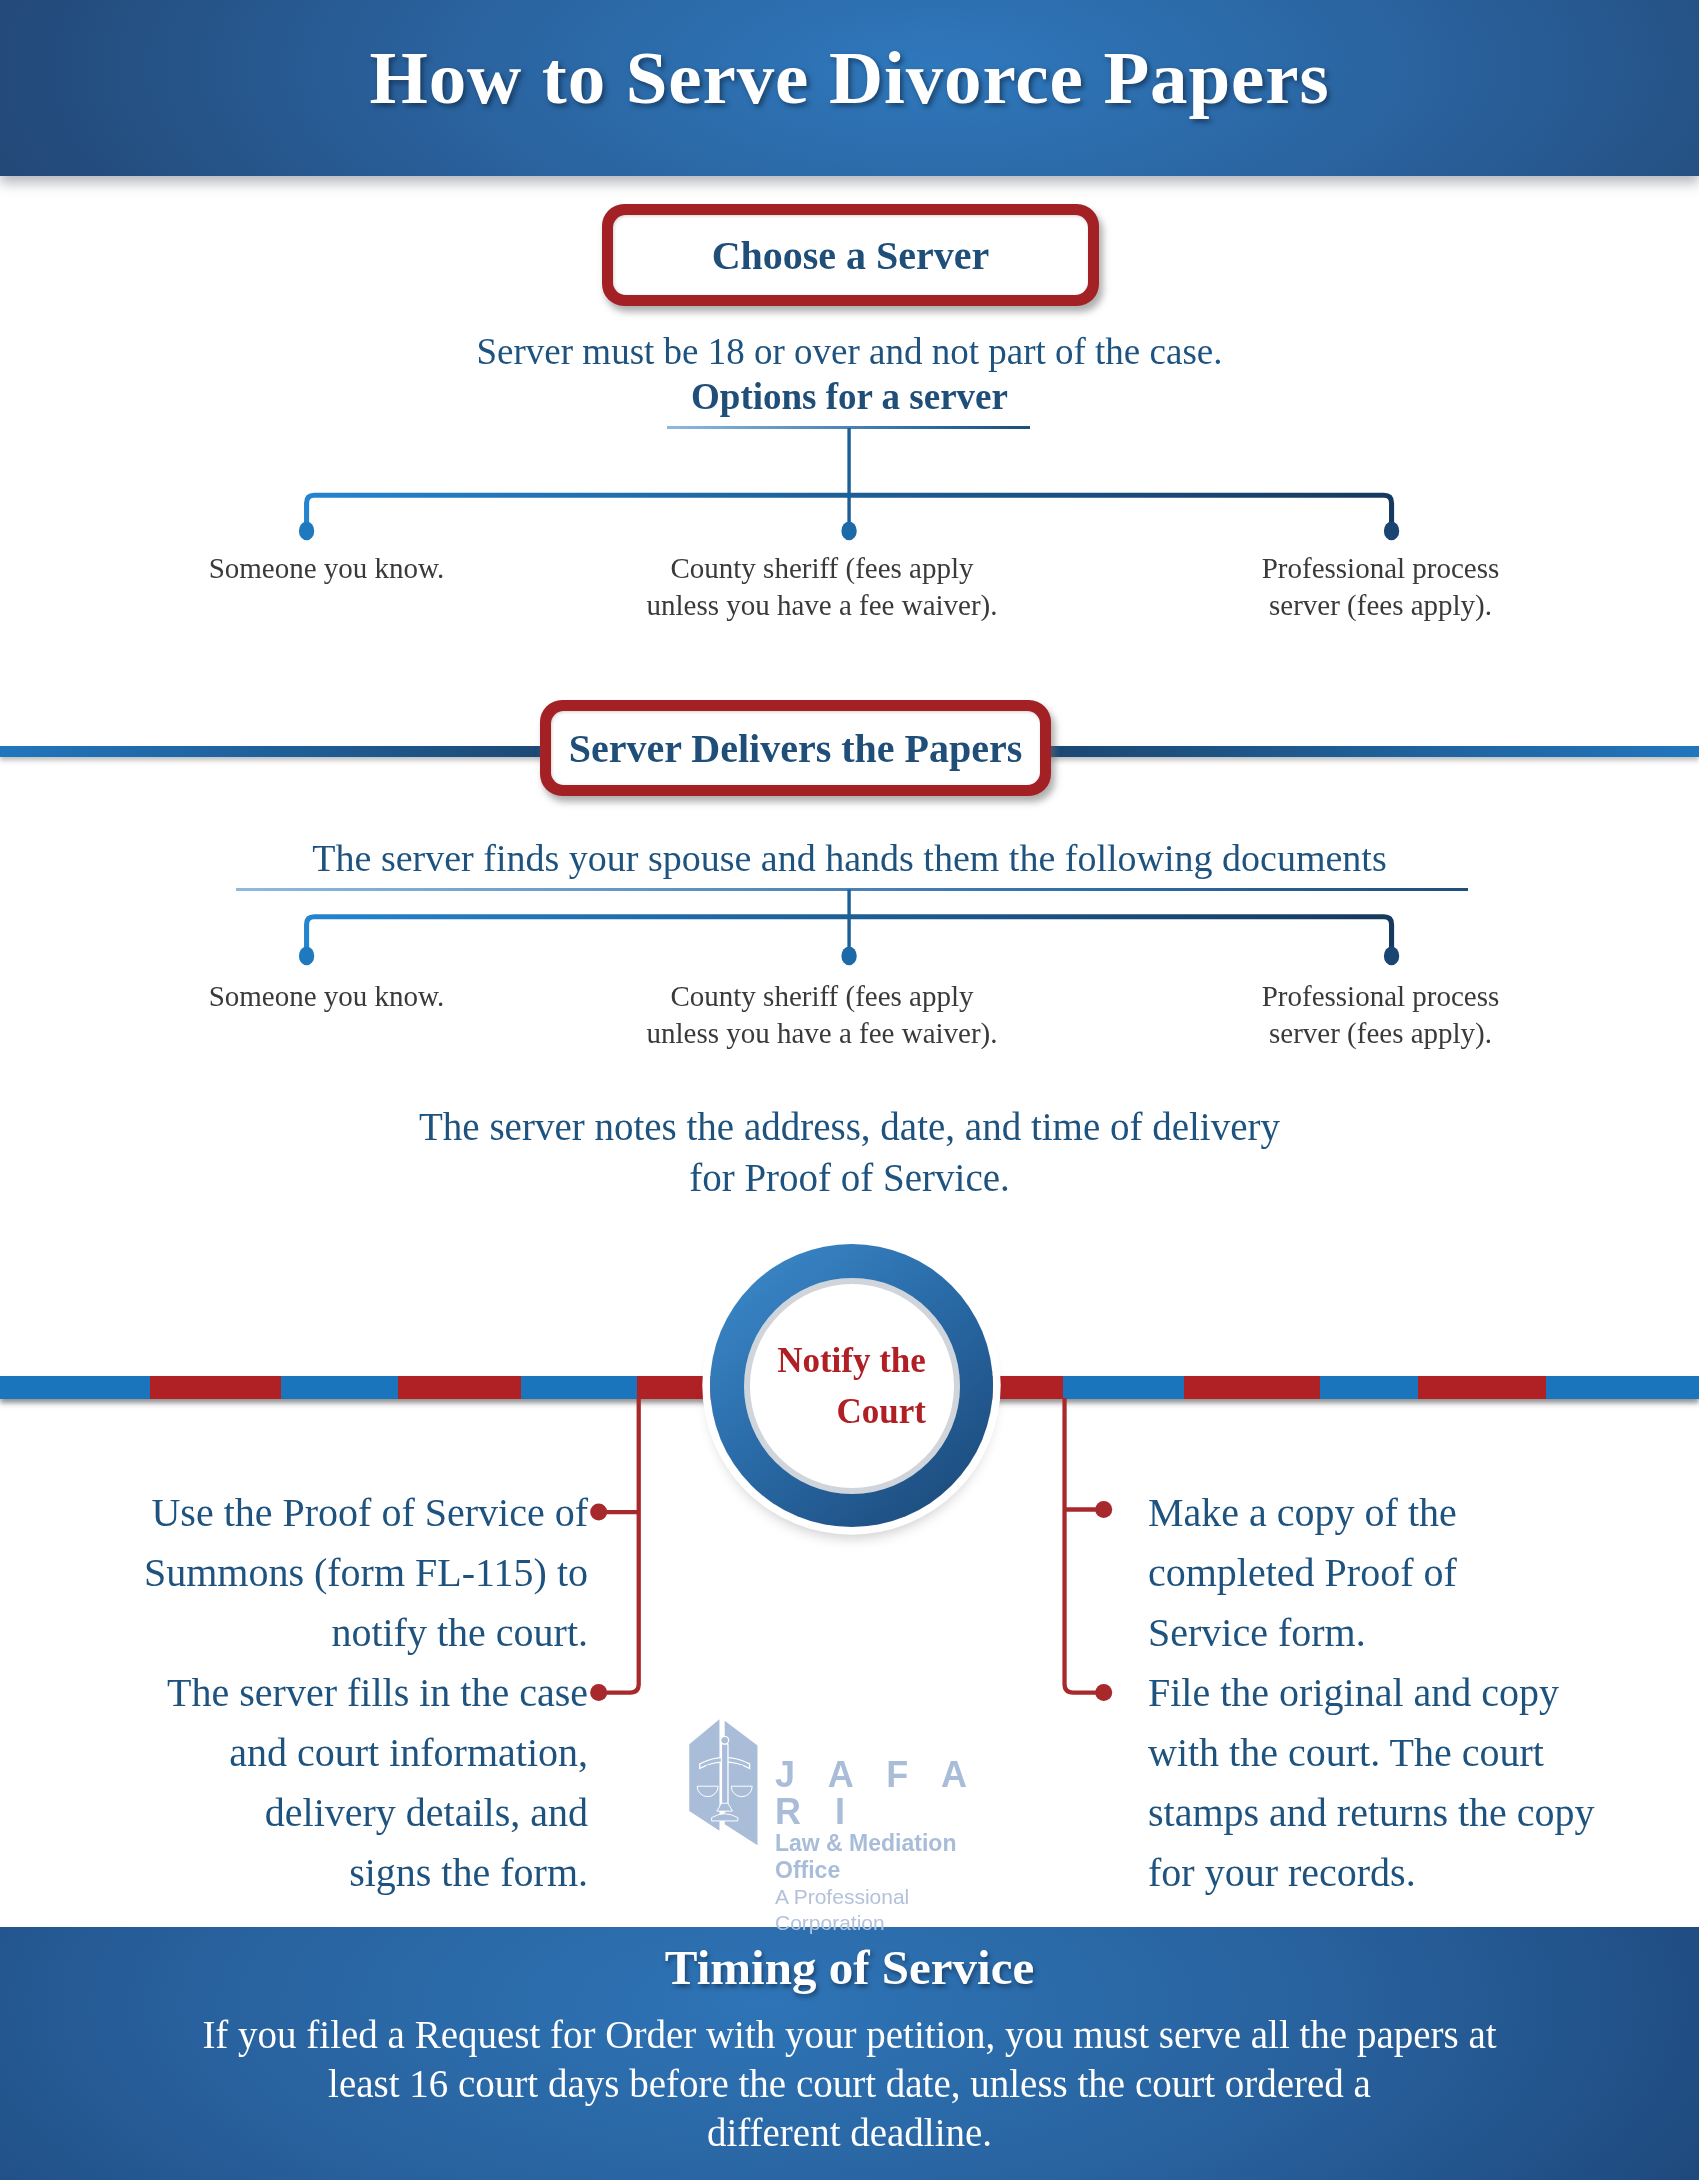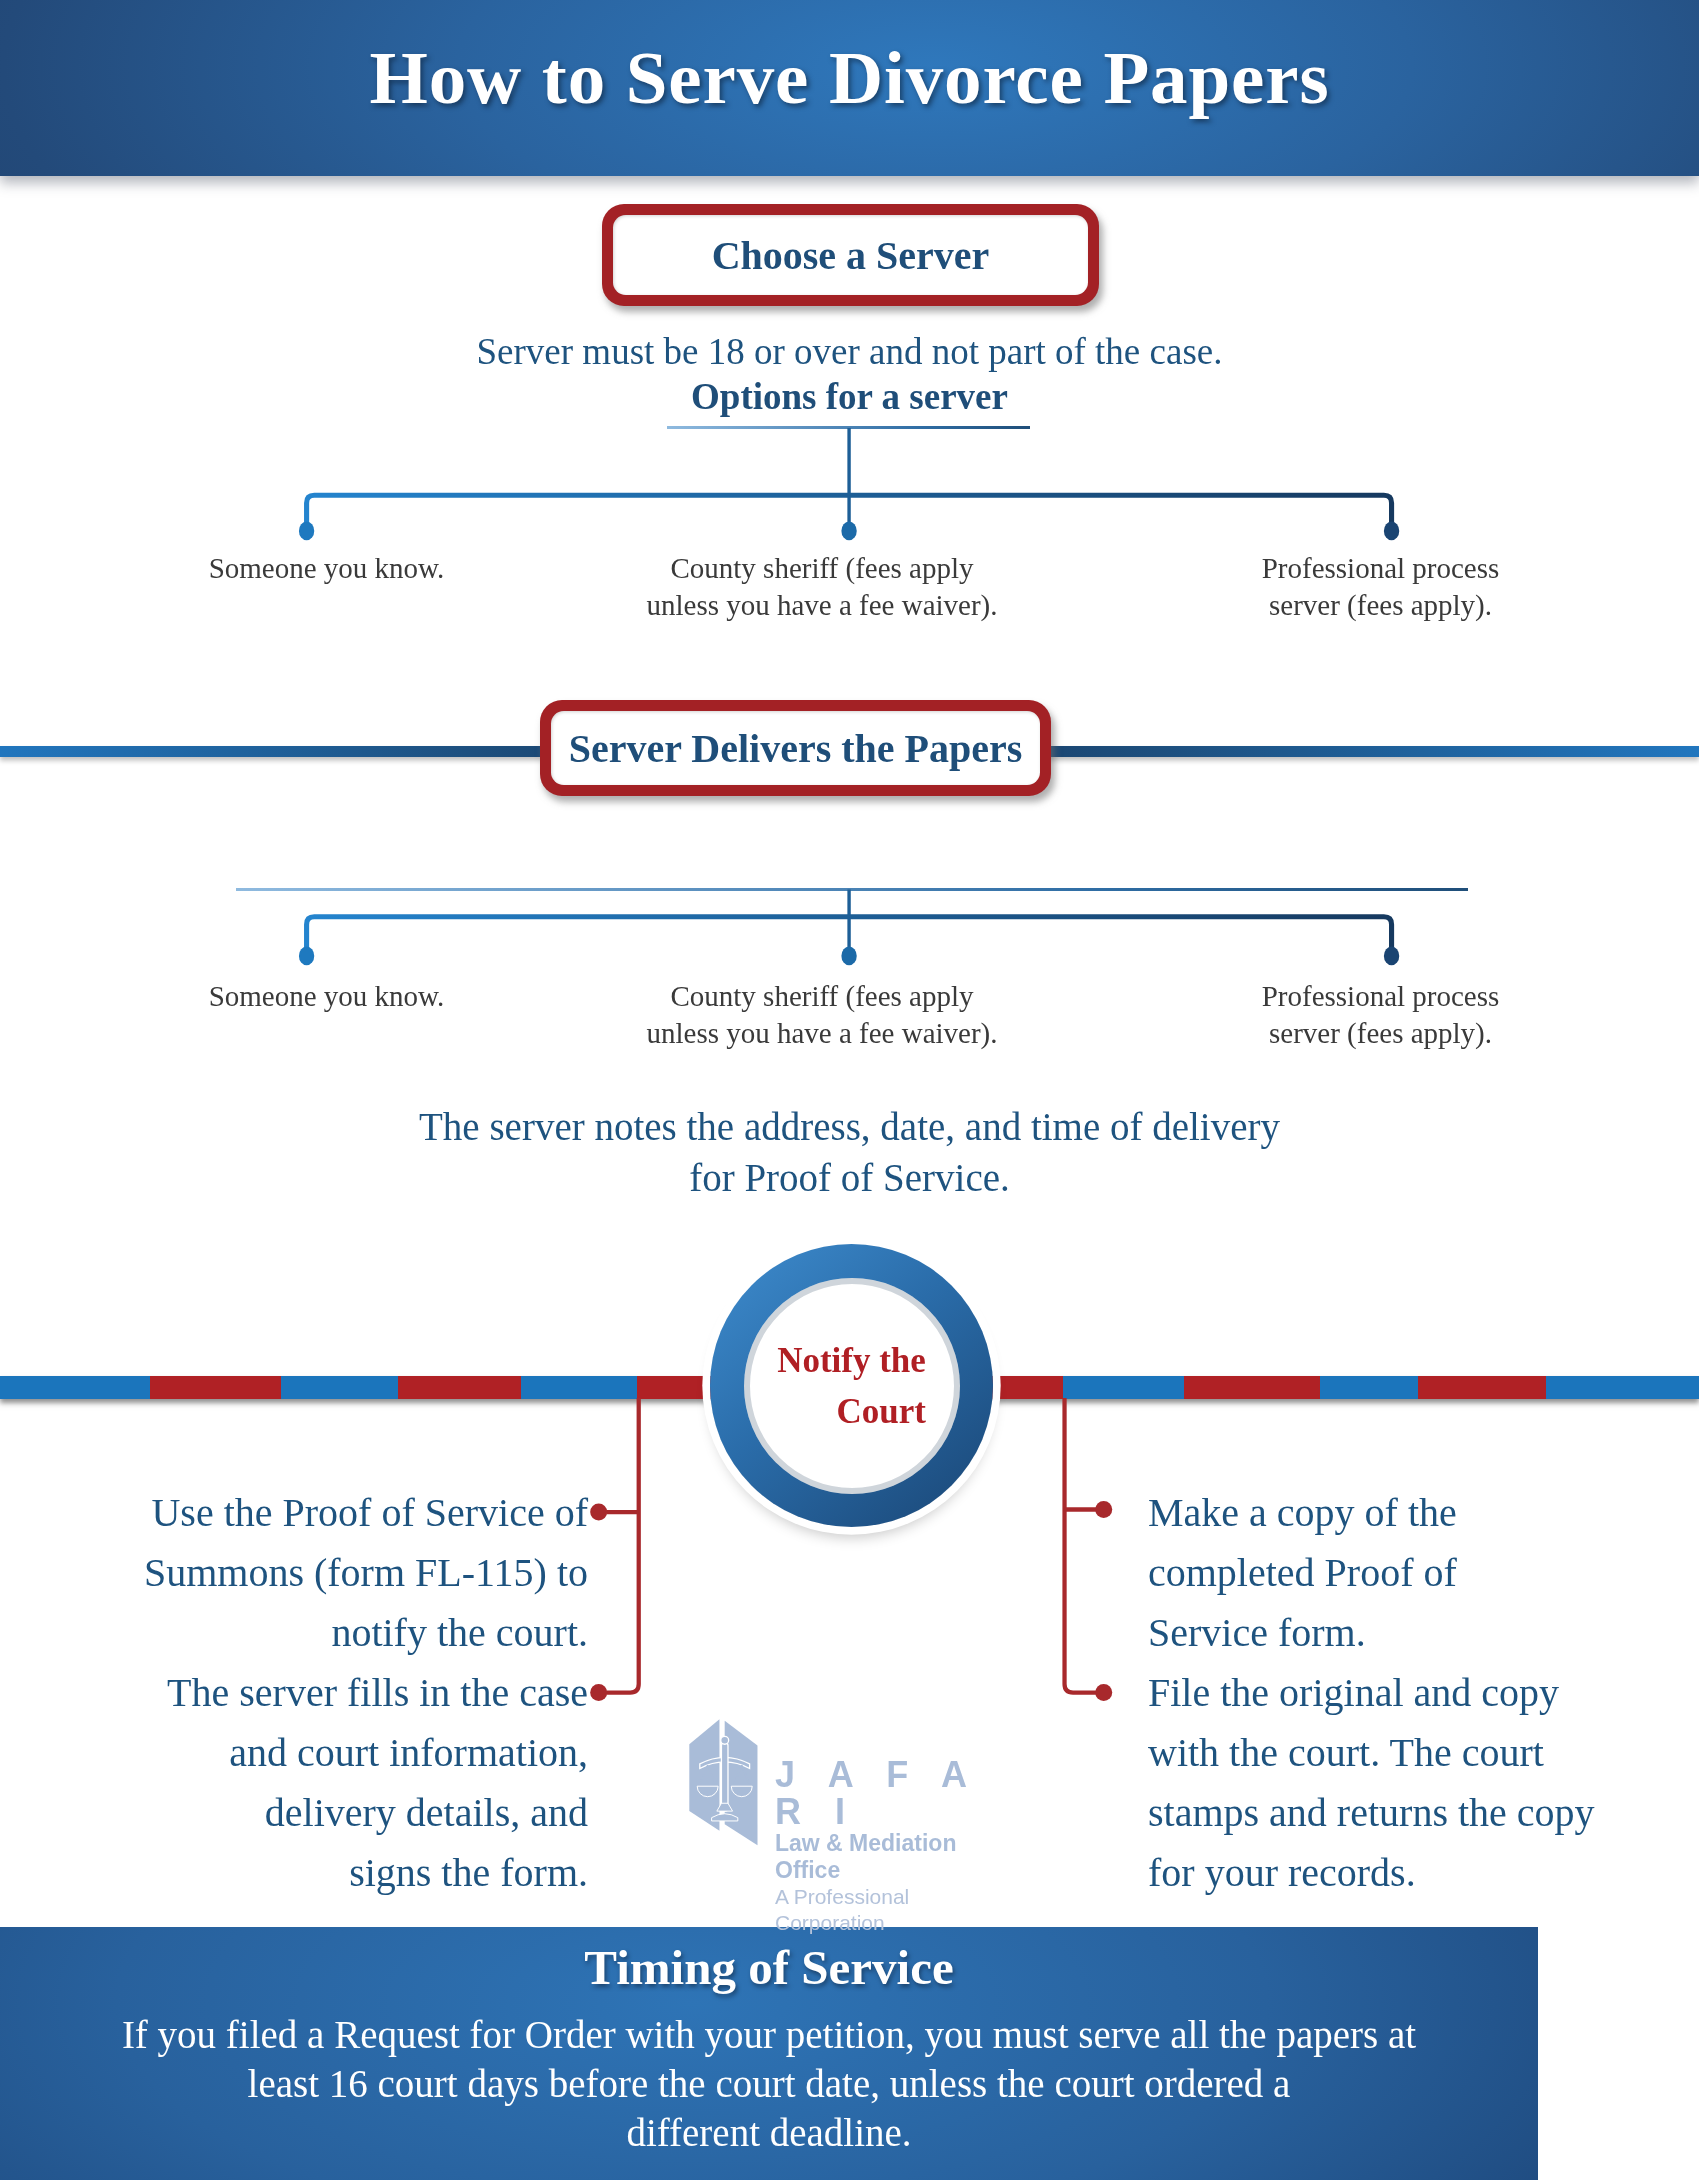--- a/index.html
+++ b/index.html
@@ -69,21 +69,21 @@
   .right-col{left:1148px;width:545px;text-align:left;}
 
   
   .logo{left:688px;top:1693px;width:324px;height:172px;display:flex;z-index:1;}
   .logo-text{margin-left:13.6px;margin-top:63px;font-family:"Liberation Sans","DejaVu Sans",sans-serif;}
   .logo-name{font-size:36px;font-weight:bold;letter-spacing:12px;color:#A9BCD8;line-height:37px;}
   .logo-line1{font-size:23px;font-weight:bold;color:#A9BCD8;line-height:27px;}
   .logo-line2{font-size:21px;color:#B3C2DA;line-height:26.4px;}
 
   
-  .footer-band{left:0;top:1927px;width:1538px;height:254px;
+  .footer-band{left:0;top:1927px;width:1699px;height:254px;
     background:radial-gradient(ellipse 1278px 511px at 45% 30%, #2E74B6 0%, #28619D 45%, #1D4679 85%, #1B3F6E 100%);}
   .footer-title{margin-top:12px;font-size:49px;font-weight:bold;color:#ffffff;text-align:center;
     text-shadow:1.7px 2.6px 4.3px rgba(10,25,45,0.5);}
   .footer-text{margin-top:13.6px;font-size:39px;line-height:49px;color:#ffffff;text-align:center;}
 
   svg.overlay{position:absolute;left:0;top:0;width:1699px;height:2181px;z-index:4;pointer-events:none;}
 </style>
 </head>
 <body>
 
@@ -109,20 +109,21 @@
   <div class="abs tree-label prelines" style="left:1210px;top:550px;width:341px;">Professional process
 server (fees apply).</div>
 
   <div class="abs divider-band"></div>
   <div class="abs red-box box2">
     <div class="inner">
       <div class="box-label">Server Delivers the Papers</div>
     </div>
   </div>
 
+  <div class="abs center tree-heading2 blue-body">The server finds your spouse and hands them the following documents</div>
   <div class="abs underline ul2"></div>
 
   <div class="abs tree-label prelines" style="left:156px;top:978px;width:341px;">Someone you know.</div>
   <div class="abs tree-label prelines" style="left:622px;top:978px;width:400px;">County sheriff (fees apply
 unless you have a fee waiver).</div>
   <div class="abs tree-label prelines" style="left:1210px;top:978px;width:341px;">Professional process
 server (fees apply).</div>
 
   <div class="abs center note-text blue-body prelines">The server notes the address, date, and time of delivery
 for Proof of Service.</div>

